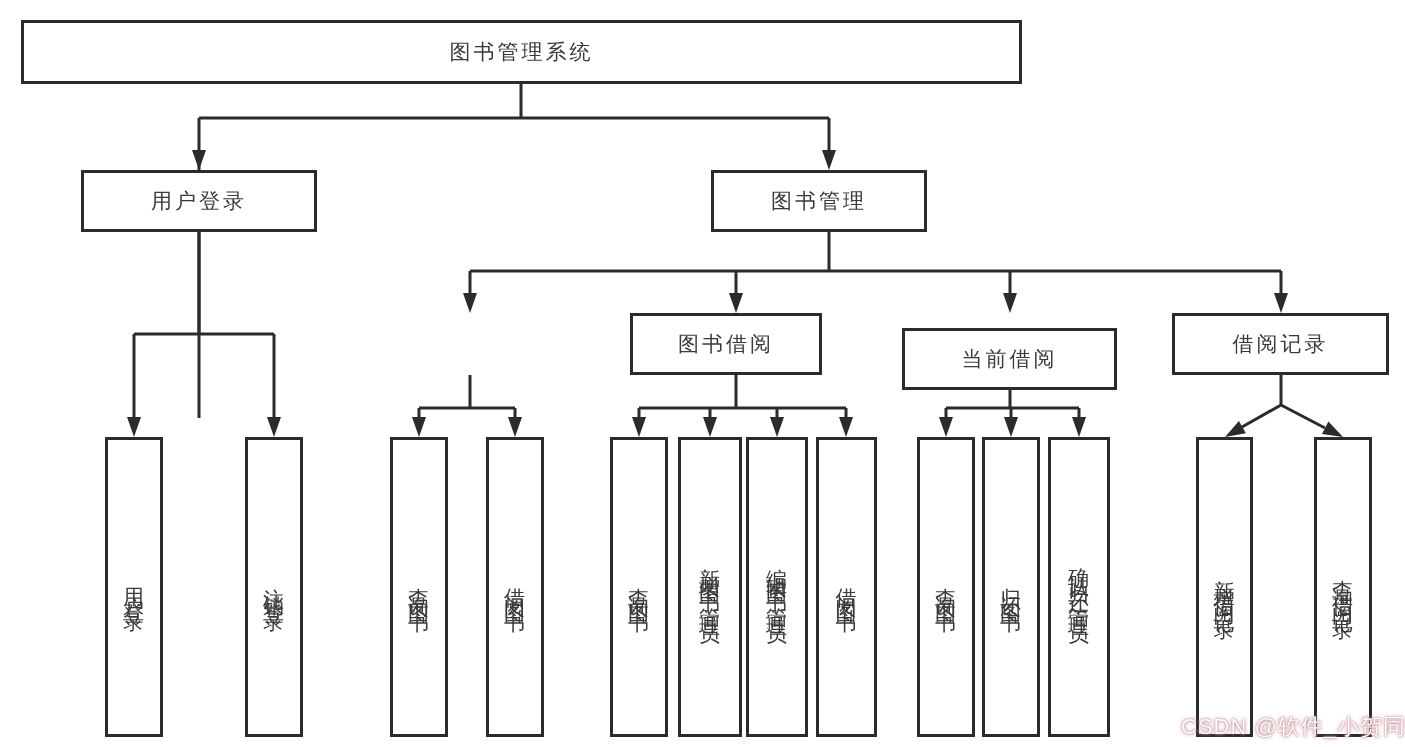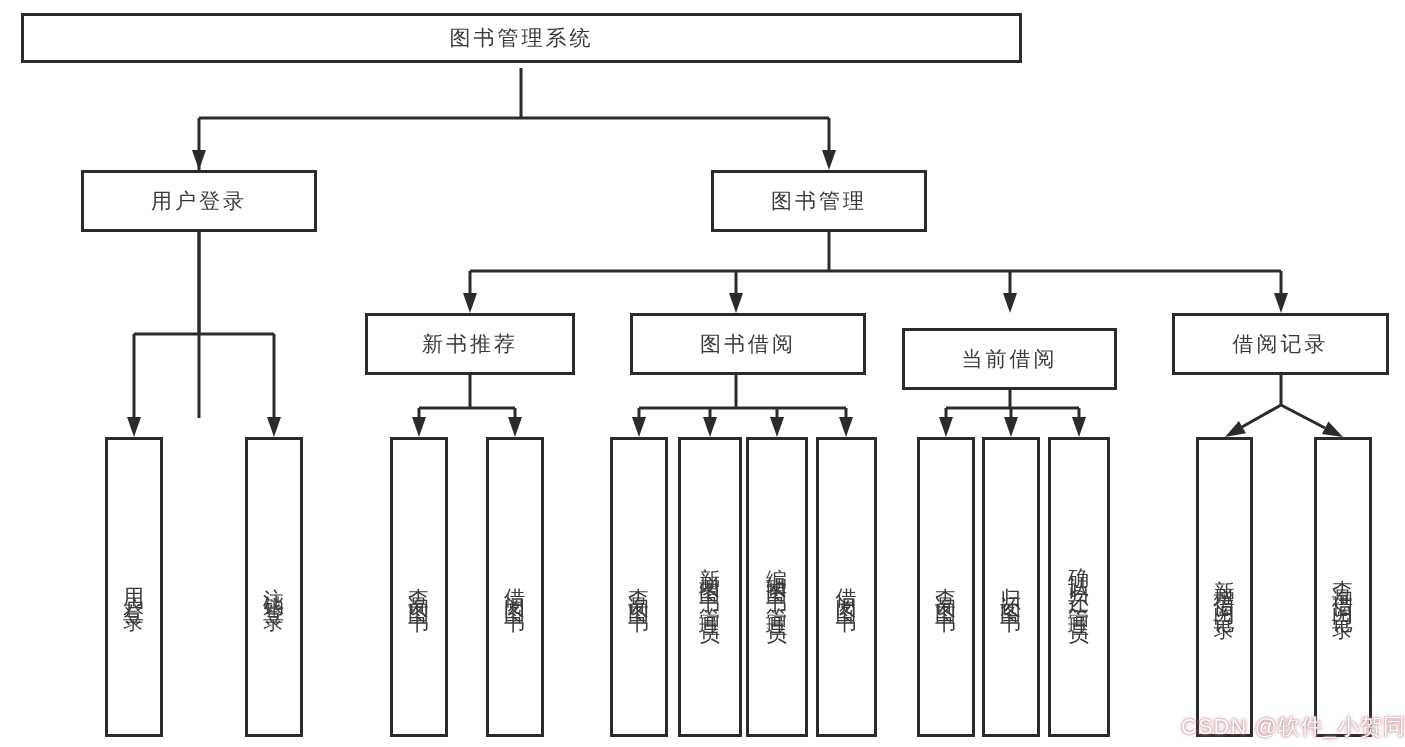--- a/index.html
+++ b/index.html
@@ -73,27 +73,26 @@
       <polygon points="770,417 784,417 777,437"></polygon>
       <polygon points="839,417 853,417 846,437"></polygon>
       <polygon points="939,417 953,417 946,437"></polygon>
       <polygon points="1004,417 1018,417 1011,437"></polygon>
       <polygon points="1072,417 1086,417 1079,437"></polygon>
       <polygon points="1238.9,421 1245.9,433.2 1225,437"></polygon>
       <polygon points="1328.4,421.6 1322,434 1343,437"></polygon>
     </g>
   </svg>
 
-  <div class="node h" style="left:21px;top:13px;width:1001px;height:50px">图书管理系统</div>
+  <div class="node h" style="left:21px;top:20px;width:1001px;height:64px">图书管理系统</div>
 
   <div class="node h" style="left:81px;top:170px;width:236px;height:62px">用户登录</div>
   <div class="node h" style="left:711px;top:170px;width:216px;height:62px">图书管理</div>
 
-  <div class="node h" style="left:365px;top:313px;width:210px;height:62px">新书推荐</div>
-  <div class="node h" style="left:630px;top:313px;width:236px;height:62px">图书借阅</div>
+  <div class="node h" style="left:630px;top:313px;width:192px;height:62px">图书借阅</div>
   <div class="node h" style="left:902px;top:328px;width:215px;height:62px">当前借阅</div>
   <div class="node h" style="left:1172px;top:313px;width:217px;height:62px">借阅记录</div>
 
   <div class="node v" style="left:105px;top:437px;width:58px;height:300px">用户登录</div>
   <div class="node v" style="left:245px;top:437px;width:58px;height:300px">注销登录</div>
 
   <div class="node v" style="left:390px;top:437px;width:58px;height:300px">查询图书</div>
   <div class="node v" style="left:486px;top:437px;width:58px;height:300px">借阅图书</div>
 
   <div class="node v" style="left:610px;top:437px;width:58px;height:300px">查询图书</div>

